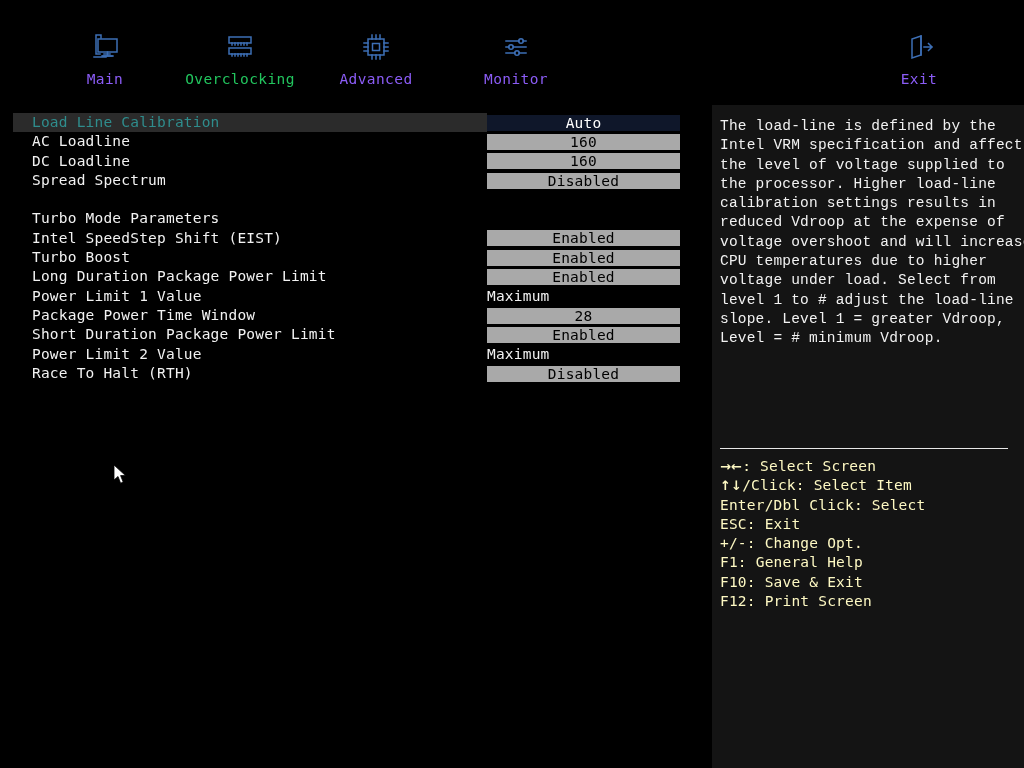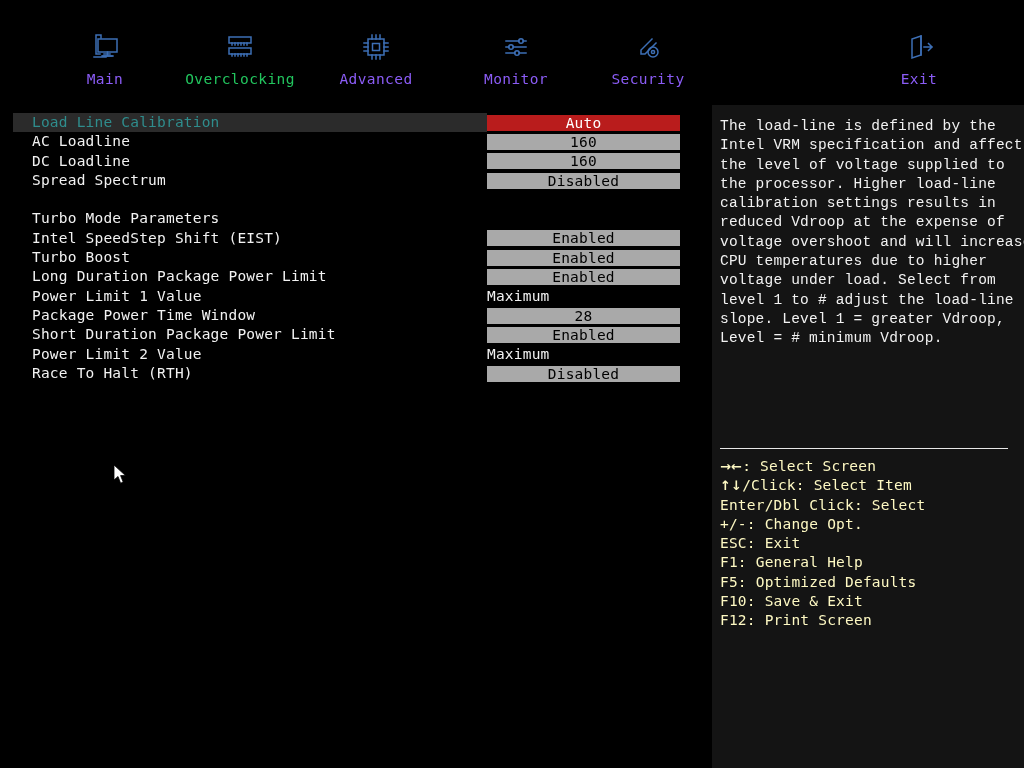--- a/index.html
+++ b/index.html
@@ -99,21 +99,21 @@
     background: #a9a9a9;
     color: #000000;
     font-size: 14.5px;
     line-height: 16px;
     text-align: center;
     letter-spacing: 0.2px;
     white-space: nowrap;
     cursor: pointer;
   }
   .vbox.selected {
-    background: #b91c1c;
+    background: #0f172a;
     color: #ffffff;
   }
   .vplain {
     width: 193px;
     height: 16px;
     font-size: 14.5px;
     line-height: 16px;
     color: #f2f2f2;
     text-align: left;
     letter-spacing: 0.2px;
@@ -208,30 +208,20 @@
       <div class="tab" style="position: absolute; left: 446px; top: 0px; width: 140px;">
         <div class="tab-icon">
           <svg width="32" height="32" viewBox="0 0 32 32" fill="none" stroke="#3d6fb5" stroke-width="1.5" stroke-linecap="square" stroke-linejoin="miter">
             <path d="M6 10 h13 M23 10 h3 M6 16 h3 M13 16 h13 M6 22 h9 M19 22 h7"></path>
             <circle cx="21" cy="10" r="2.3"></circle>
             <circle cx="11" cy="16" r="2.3"></circle>
             <circle cx="17" cy="22" r="2.3"></circle>
           </svg>
         </div>
         <div class="tab-label">Monitor</div>
-      </div>
-      <div class="tab" style="position: absolute; left: 578px; top: 0px; width: 140px;">
-        <div class="tab-icon">
-          <svg width="32" height="32" viewBox="0 0 32 32" fill="none" stroke="#3d6fb5" stroke-width="1.5" stroke-linecap="square" stroke-linejoin="miter">
-            <path d="M20 8 L9 19 L9 23 L13 23 L24 12"></path>
-            <circle cx="21" cy="21" r="5"></circle>
-            <circle cx="21" cy="21" r="1.6"></circle>
-          </svg>
-        </div>
-        <div class="tab-label">Security</div>
       </div>
       <div class="tab" style="position: absolute; left: 849px; top: 0px; width: 140px;">
         <div class="tab-icon">
           <svg width="32" height="32" viewBox="0 0 32 32" fill="none" stroke="#3d6fb5" stroke-width="1.5" stroke-linecap="square" stroke-linejoin="miter">
             <path d="M18 5 L9 8 L9 27 L18 24 Z"></path>
             <path d="M18 5 v19 M21 16 h8 M25.5 12.5 L29 16 L25.5 19.5"></path>
           </svg>
         </div>
         <div class="tab-label">Exit</div>
       </div>
@@ -308,24 +298,23 @@
         <div class="hline">voltage under load. Select from</div>
         <div class="hline">level 1 to # adjust the load-line</div>
         <div class="hline">slope. Level 1 = greater Vdroop,</div>
         <div class="hline">Level = # minimum Vdroop.</div>
       </div>
     <div id="divider"></div>
     <div id="legend">
         <div class="lline"><span class="keyglyph">→←</span><span>: Select Screen</span></div>
         <div class="lline"><span class="keyglyph">↑↓</span><span>/Click: Select Item</span></div>
         <div class="lline"><span>Enter/Dbl Click: Select</span></div>
+        <div class="lline"><span>ESC: Exit</span></div>
         <div class="lline"><span>+/-: Change Opt.</span></div>
-        <div class="lline"><span>ESC: Exit</span></div>
         <div class="lline"><span>F1: General Help</span></div>
-        <div class="lline"><span>F5: Optimized Defaults</span></div>
         <div class="lline"><span>F10: Save &amp; Exit</span></div>
         <div class="lline"><span>F12: Print Screen</span></div>
       </div>
   </div>
 
   <svg id="cursor" viewBox="0 0 16 22" style="left: 113px; top: 464px;">
     <polygon points="1,1 1,16 5,12.5 7.6,19.2 10.2,18.1 7.6,11.6 12.5,11.6" fill="#ffffff" stroke="#000000" stroke-width="0.8"></polygon>
   </svg>
 
 </div>

